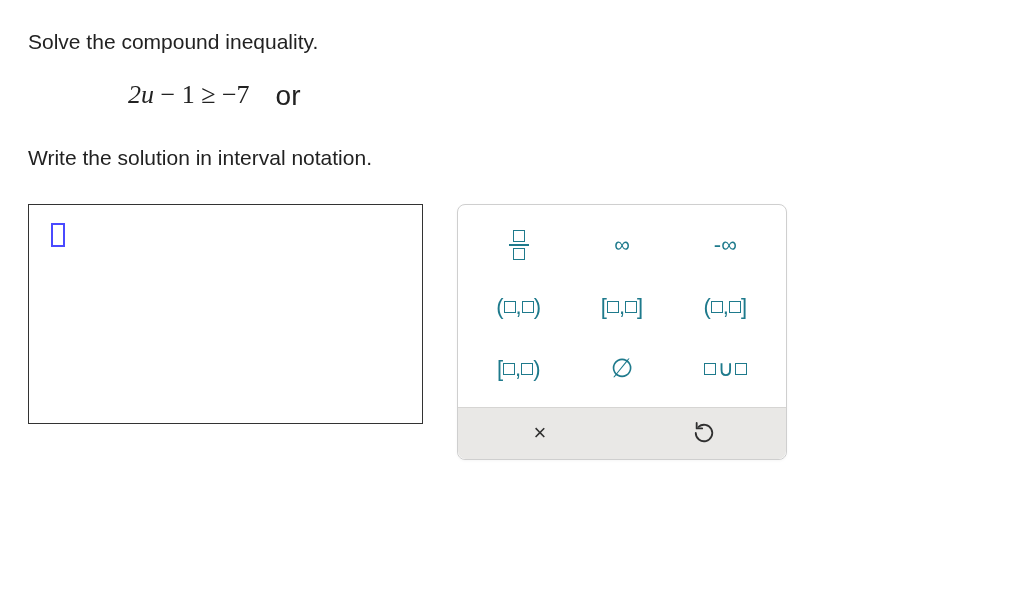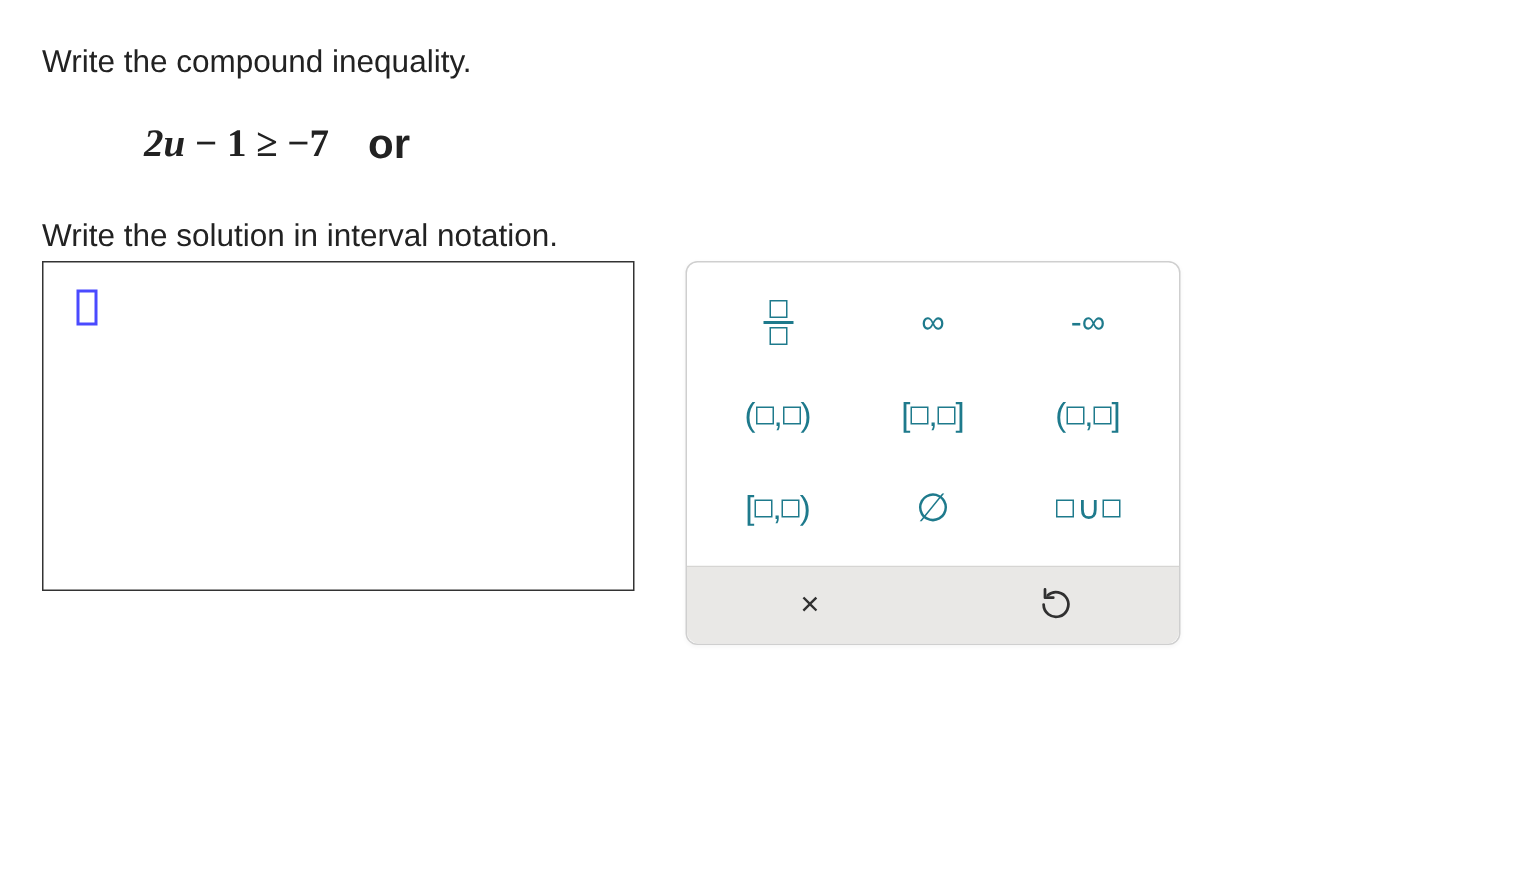--- a/index.html
+++ b/index.html
@@ -11,40 +11,39 @@
       height: 592px;
       background: #fff;
     }
     .prompt-line {
       font-size: 21px;
       margin-bottom: 26px;
     }
     .inequality-line {
       font-family: "Times New Roman", Times, serif;
       font-size: 26px;
-      margin-left: 68px;
+      margin-left: 100px;
       margin-bottom: 30px;
       display: flex;
-      align-items: center;
       gap: 0;
-      font-weight: bold;
     }
     .inequality-line .or-word {
       font-family: Arial, Helvetica, sans-serif;
       font-size: 28px;
       margin: 0 26px;
     }
     .inequality-line .math {
       font-style: italic;
       font-family: "Times New Roman", Times, serif;
     }
     .inequality-line .num { font-style: normal; }
     .instruction {
       font-size: 21px;
       line-height: 1.5;
+      margin-bottom: 30px;
     }
     .work-row {
       display: flex;
       gap: 34px;
       align-items: flex-start;
     }
     .answer-box {
       width: 395px;
       height: 220px;
       border: 1.5px solid #333;
@@ -109,21 +108,21 @@
       justify-content: center;
       font-size: 22px;
       color: #303030;
       cursor: pointer;
     }
     .union-sym { letter-spacing: -1px; }
   </style>
 </head>
 <body>
 
-<div class="prompt-line">Write the compound inequality.</div>
+<div class="prompt-line">Solve the compound inequality.</div>
 
 <div class="inequality-line">
   <span class="math">2<span class="math">u</span> <span class="num">− 1 ≥ −7</span></span>
   <span class="or-word">or</span>
 </div>
 
 <div class="instruction">
   <div>Write the solution in interval notation.</div>
 </div>
 

